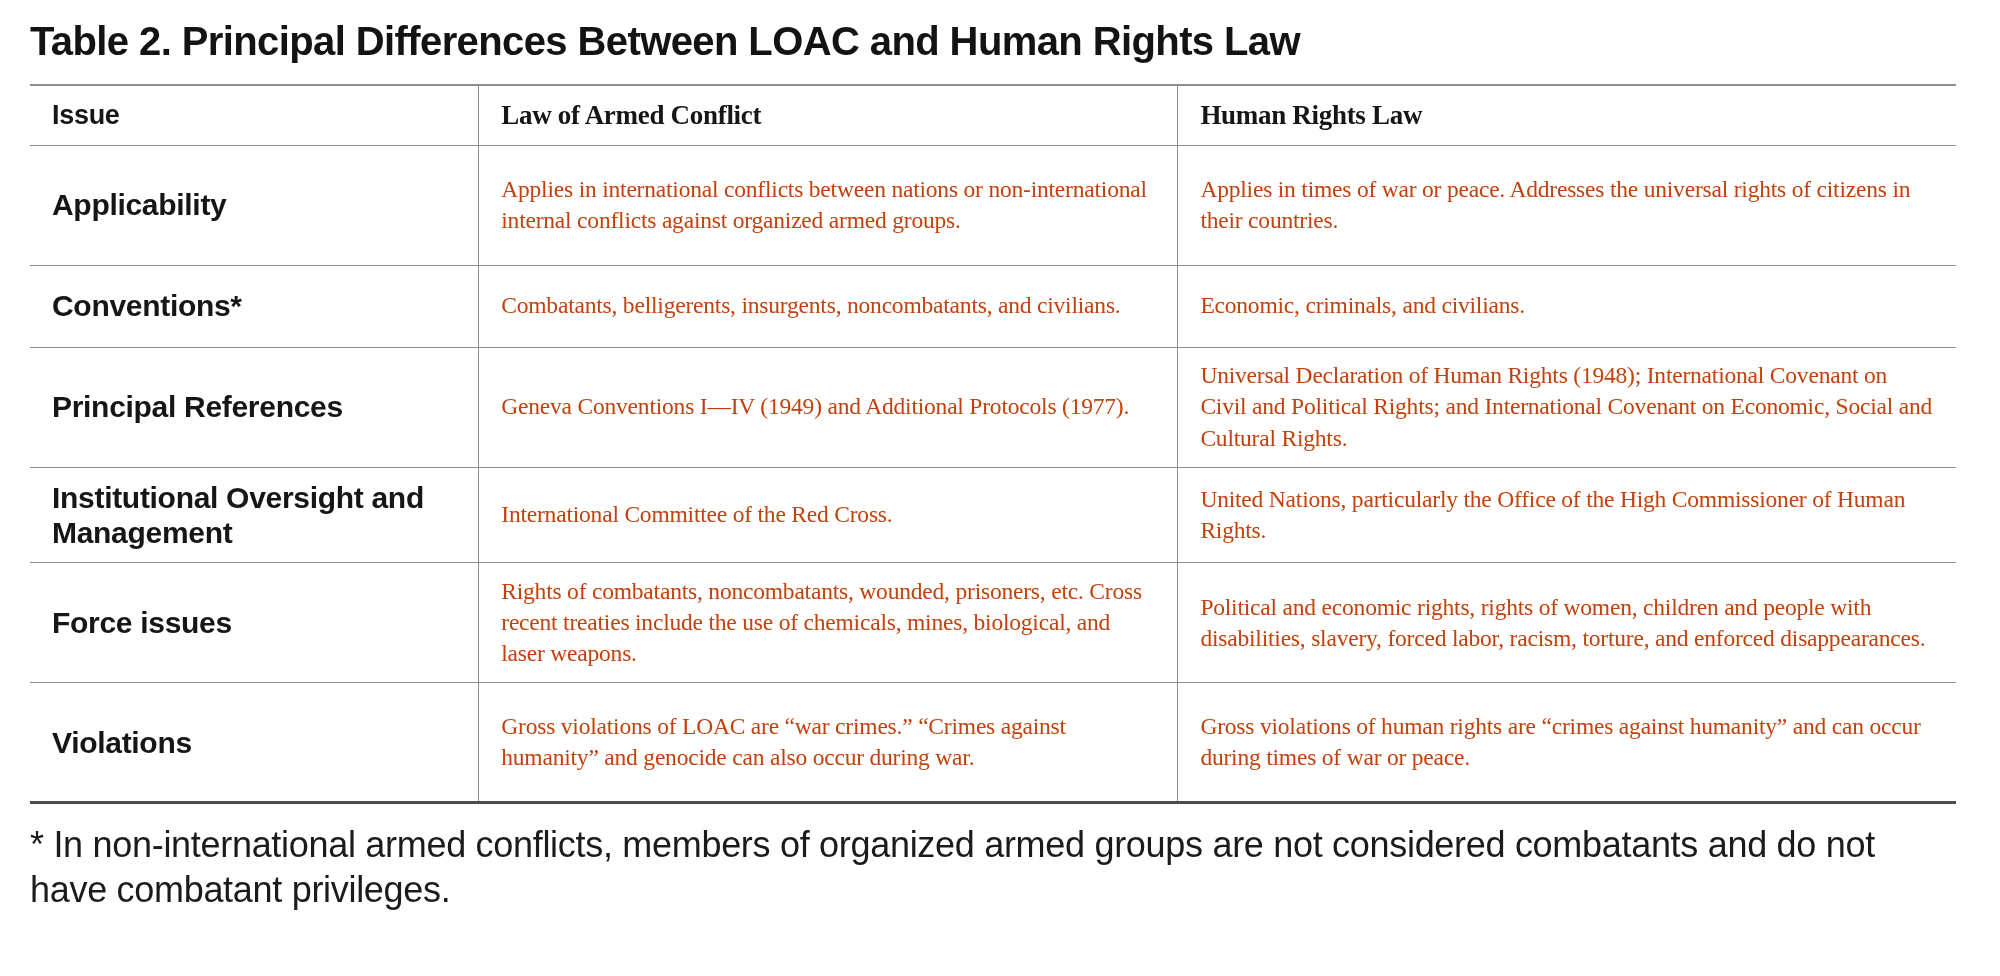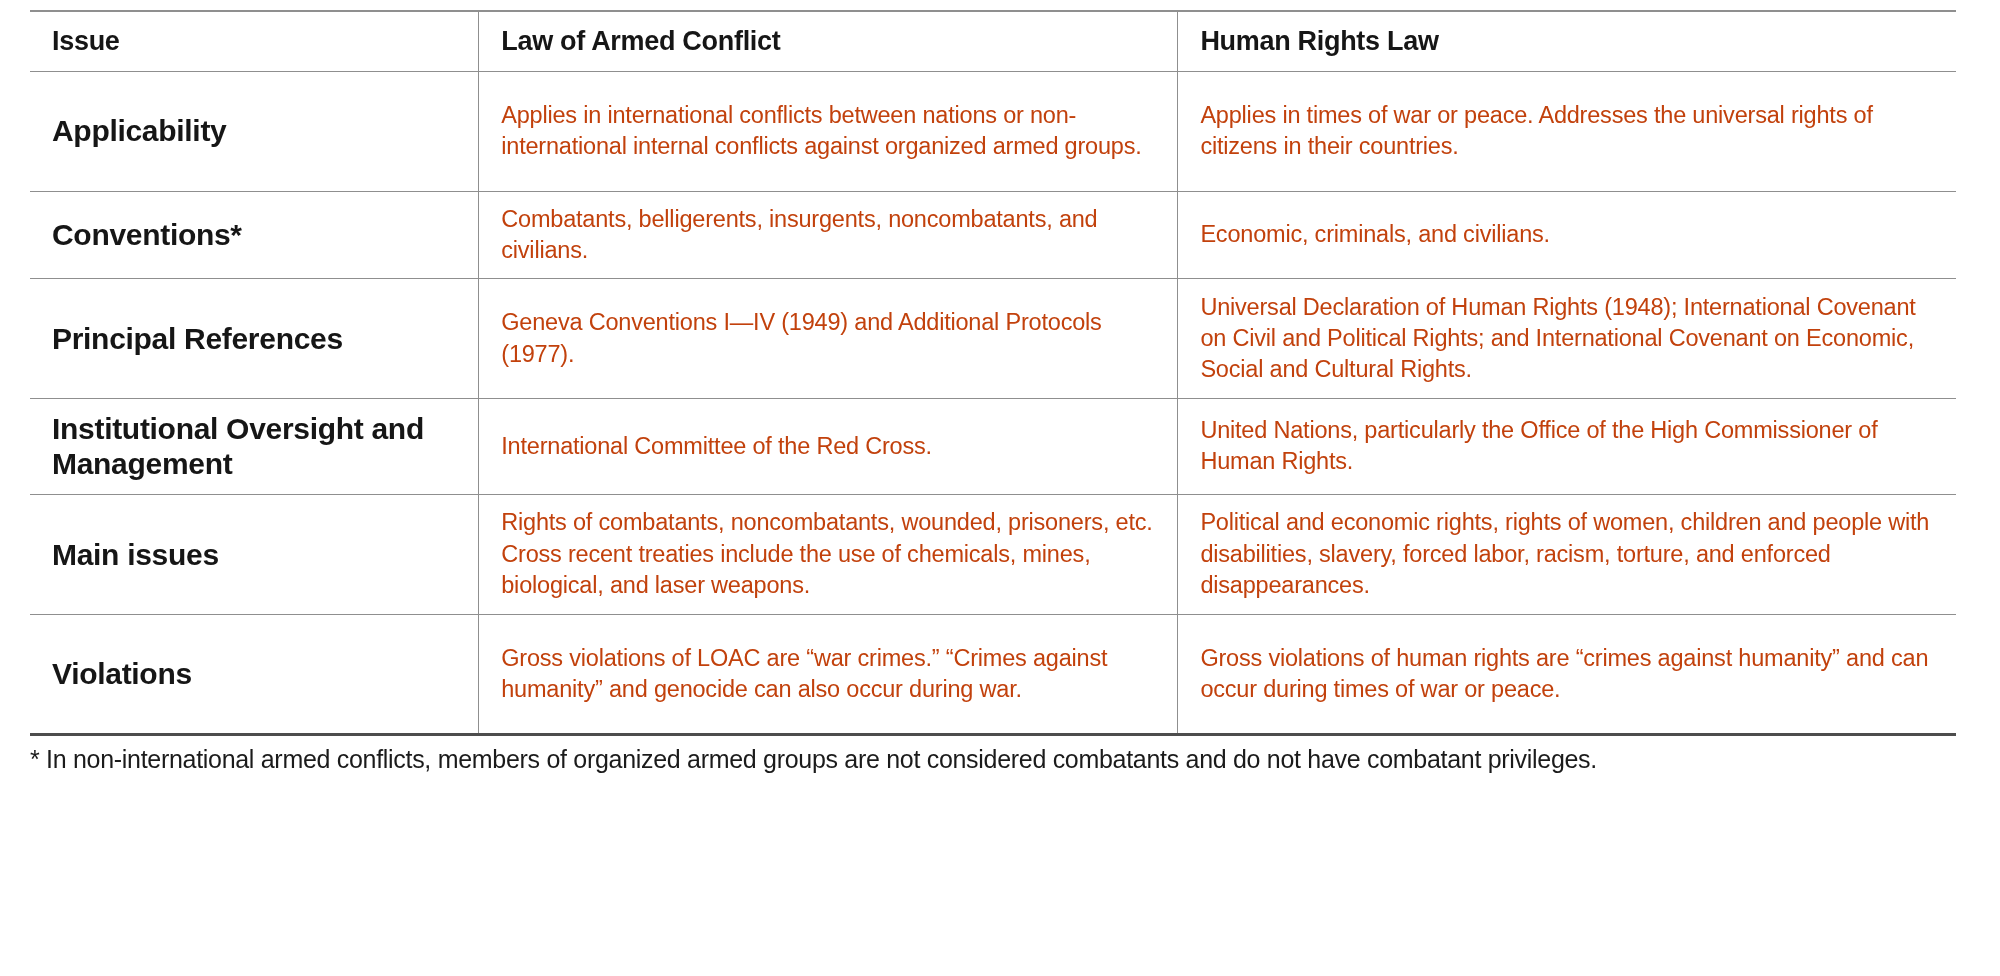--- a/index.html
+++ b/index.html
@@ -31,21 +31,21 @@
     border-top: 2px solid #8f8f8f;
     border-bottom: 3px solid #4d4d4d;
     table-layout: fixed;
   }
   col.c-issue { width: 23.3%; }
   col.c-loac  { width: 36.3%; }
   col.c-hrl   { width: 40.4%; }
 
   thead tr { border-bottom: 1.5px solid #8f8f8f; }
   tbody tr { border-top: 1.5px solid #8f8f8f; }
-  th + th, td + td { border-left: 1.5px solid #8f8f8f; }
+  th + th, td + td { border-left: 1.5px solid #8f8f8f; font-family: Liberation Serif, serif; }
 
   th, td {
     text-align: left;
     vertical-align: middle;
     padding: 12px 22px;
     box-sizing: border-box;
   }
   th {
     font-size: 27px;
     font-weight: bold;
@@ -66,32 +66,33 @@
   td.body-cell {
     font-size: 23.5px;
     font-weight: normal;
     color: #c2410c;
     line-height: 1.33;
     letter-spacing: -0.2px;
   }
   td.body-cell.tall { height: 120px; }
   td.body-cell.short { height: 82px; }
   .footnote {
-    margin-top: 8px;
-    font-size: 25px;
+    margin-top: 18px;
+    font-size: 36px;
     color: #1b1b1b;
     letter-spacing: -0.3px;
     line-height: 1.25;
   }
 </style>
 </head>
 <body>
 
 <div class="page">
 
+  <h1 class="page-title">Table 2. Principal Differences Between LOAC and Human Rights Law</h1>
 
   <table class="diff-table">
     <colgroup>
       <col class="c-issue">
       <col class="c-loac">
       <col class="c-hrl">
     </colgroup>
     <thead>
       <tr>
         <th>Issue</th>
@@ -114,21 +115,21 @@
         <td class="issue-cell">Principal References</td>
         <td class="body-cell">Geneva Conventions I—IV (1949) and Additional Protocols (1977).</td>
         <td class="body-cell tall">Universal Declaration of Human Rights (1948); International Covenant on Civil and Political Rights; and International Covenant on Economic, Social and Cultural Rights.</td>
       </tr>
       <tr>
         <td class="issue-cell">Institutional Oversight and Management</td>
         <td class="body-cell short">International Committee of the Red Cross.</td>
         <td class="body-cell">United Nations, particularly the Office of the High Commissioner of Human Rights.</td>
       </tr>
       <tr>
-        <td class="issue-cell">Main issues</td>
+        <td class="issue-cell">Force issues</td>
         <td class="body-cell tall">Rights of combatants, noncombatants, wounded, prisoners, etc. Cross recent treaties include the use of chemicals, mines, biological, and laser weapons.</td>
         <td class="body-cell">Political and economic rights, rights of women, children and people with disabilities, slavery, forced labor, racism, torture, and enforced disappearances.</td>
       </tr>
       <tr>
         <td class="issue-cell">Violations</td>
         <td class="body-cell tall">Gross violations of LOAC are “war crimes.” “Crimes against humanity” and genocide can also occur during war.</td>
         <td class="body-cell">Gross violations of human rights are “crimes against humanity” and can occur during times of war or peace.</td>
       </tr>
     </tbody>
   </table>

